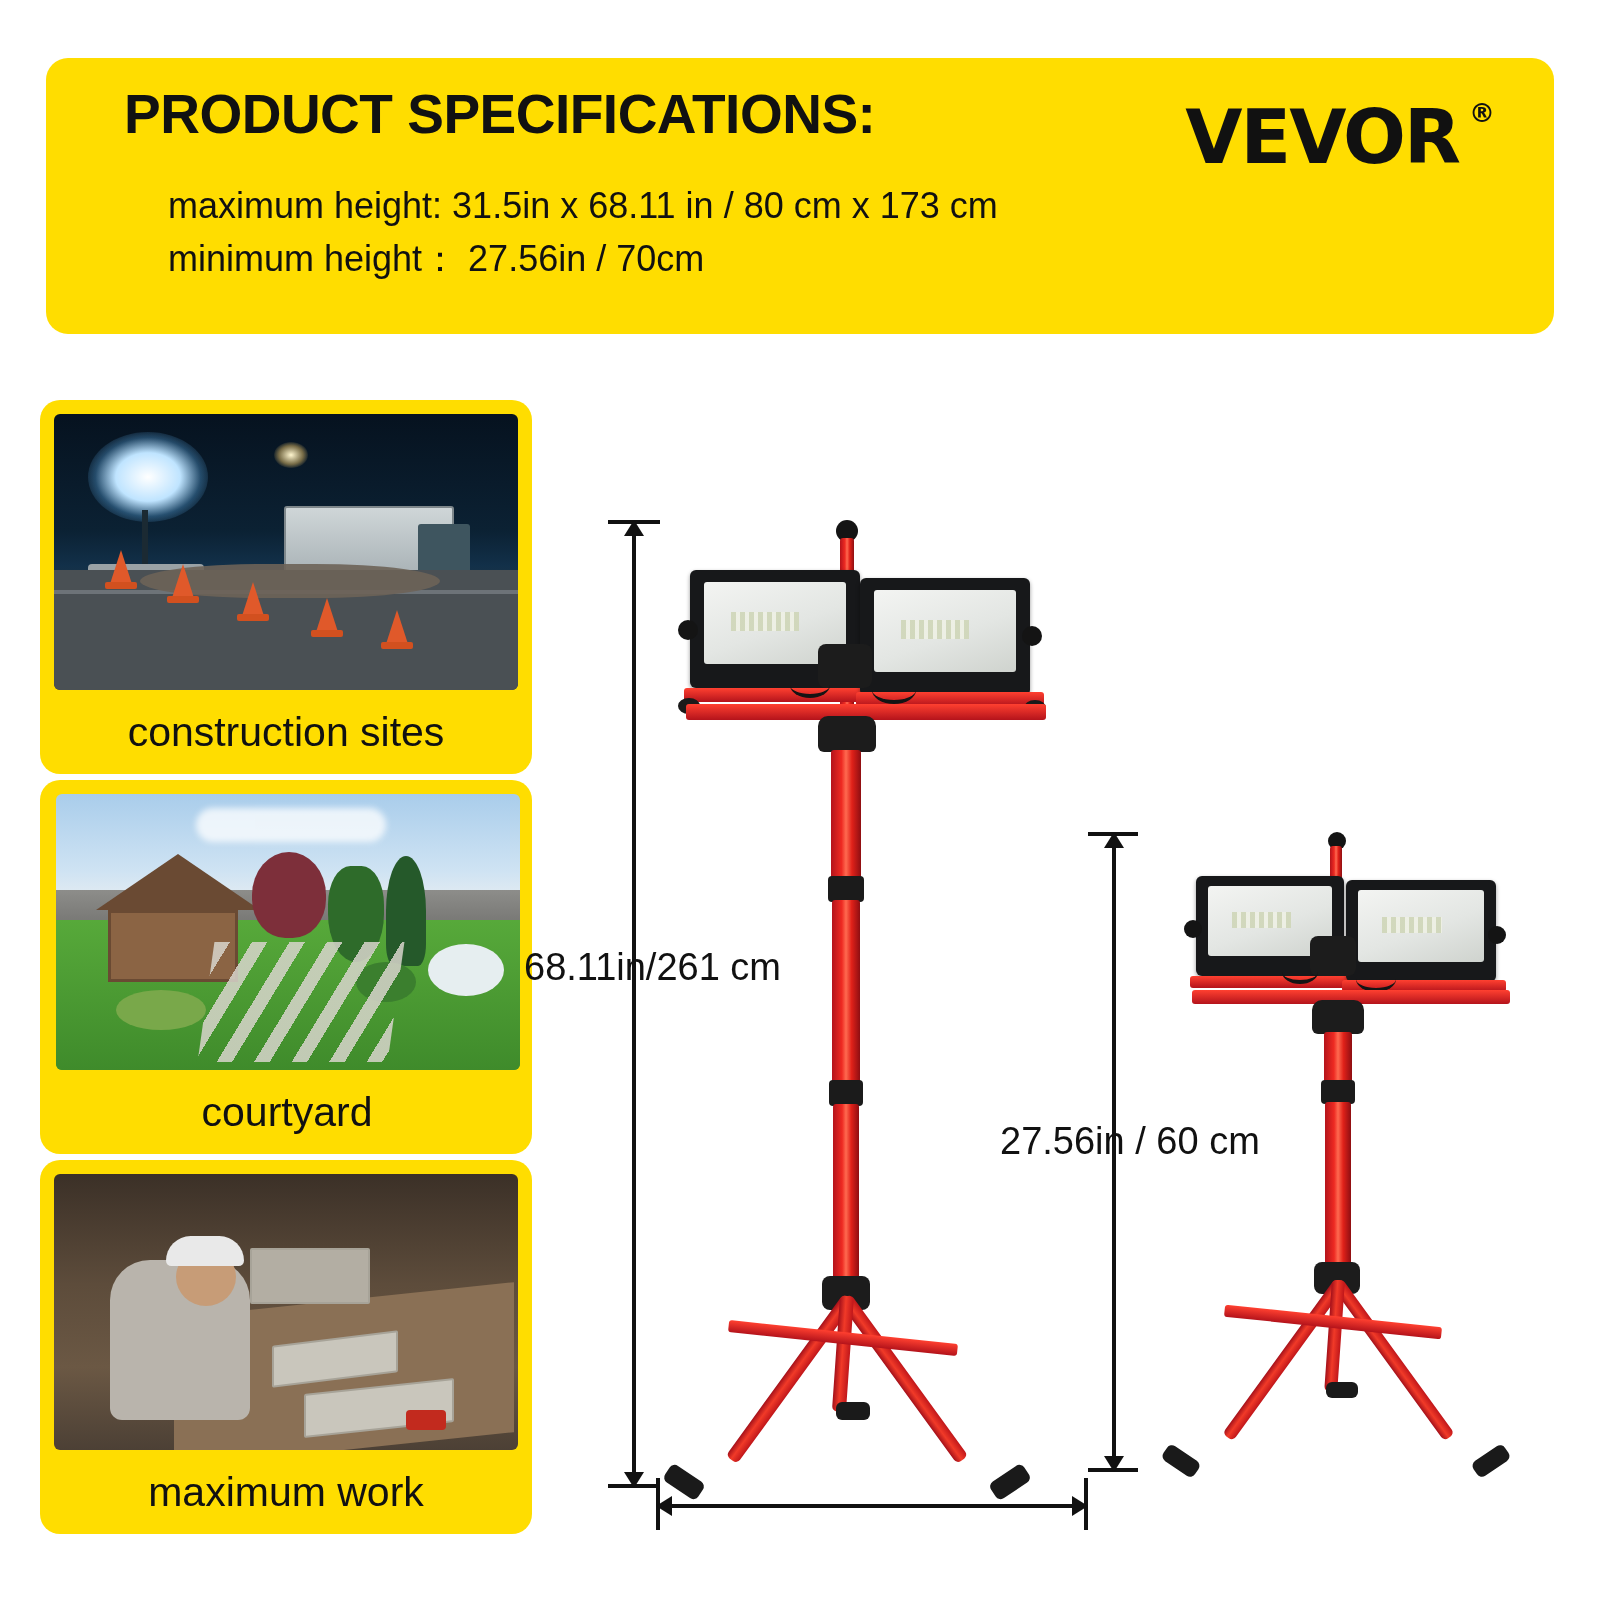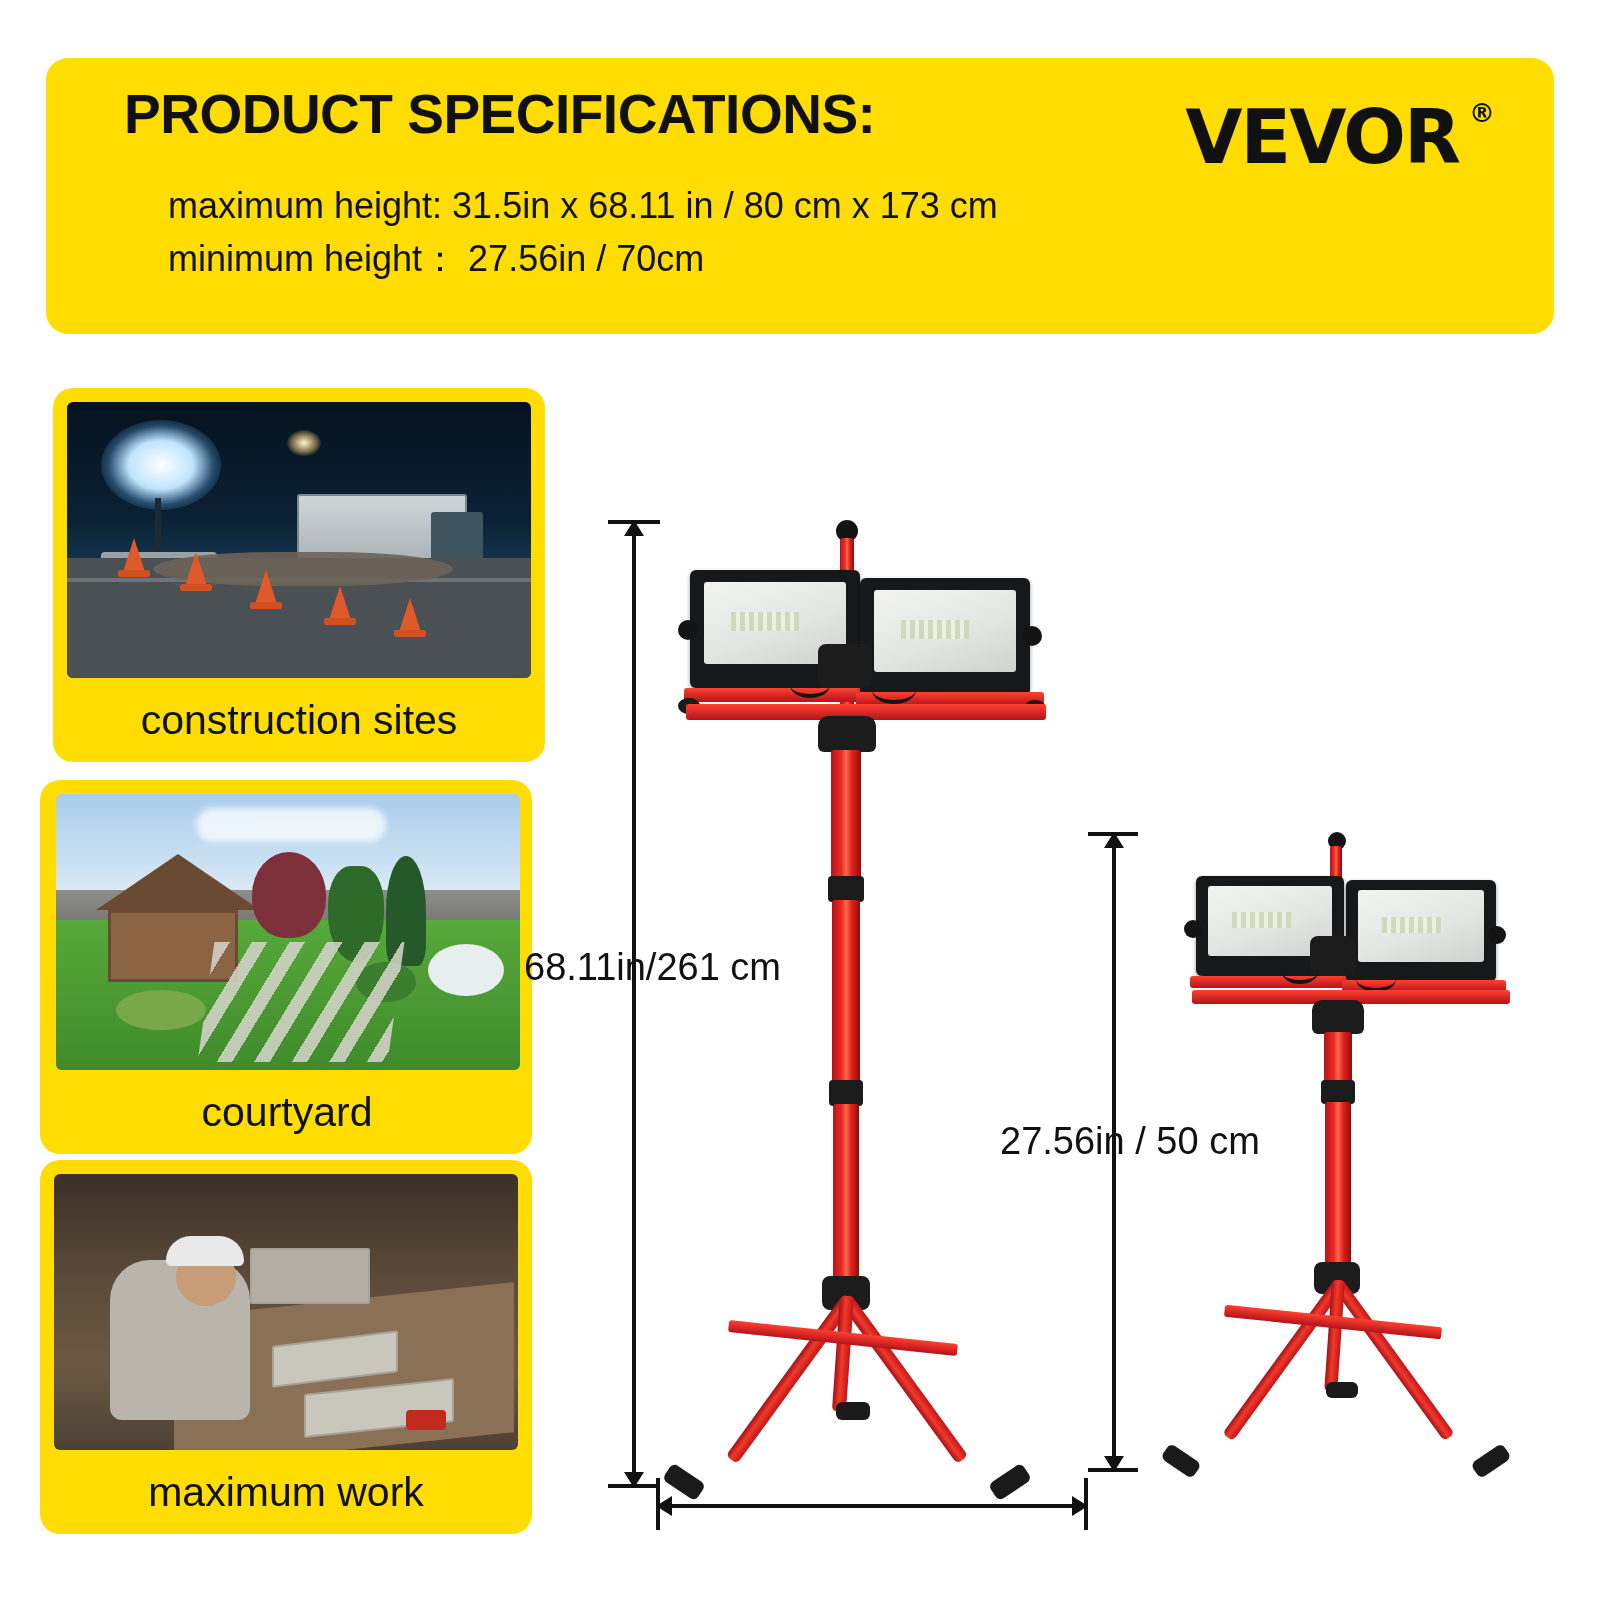--- a/index.html
+++ b/index.html
@@ -41,21 +41,21 @@
     background:#FFDD00;border-radius:20px;
     box-sizing:border-box;padding:14px 14px 0 14px;
   }
   .card .photo{
     width:464px;height:276px;border-radius:6px;overflow:hidden;position:relative;
   }
   .card .caption{
     height:84px;line-height:84px;
     font-size:41px;color:#111;text-align:center;
   }
-  #card0{top:388px;margin-left:13px;}
+  #card0{top:400px;}
   #card1{top:780px;padding-left:16px;}
   #card2{top:1160px;}
 
   
   .ph1{background:linear-gradient(180deg,#06121f 0%,#0b2133 42%,#123049 55%,#2d3b41 70%,#3b4246 100%);}
   .ph1 .road{position:absolute;left:0;bottom:0;width:100%;height:120px;background:#4a5054;}
   .ph1 .road:after{content:"";position:absolute;left:0;top:20px;width:100%;height:4px;background:#8a9096;opacity:.55;}
   .ph1 .glow{
     position:absolute;left:34px;top:18px;width:120px;height:90px;border-radius:50%;
     background:radial-gradient(ellipse at center,#ffffff 0%,#bfe4ff 38%,rgba(90,170,230,0.35) 62%,rgba(20,60,100,0) 78%);
@@ -290,15 +290,15 @@
     <div class="foot" style="left:602px;top:1072px;width:38px;height:18px;transform:rotate(34deg);"></div>
     <div class="foot" style="left:912px;top:1072px;width:38px;height:18px;transform:rotate(-34deg);"></div>
     <div class="foot" style="left:766px;top:1002px;width:32px;height:16px;"></div>
   </div>
 
   <div class="cap-h" style="left:528px;top:452px;width:50px;"></div>
   <div class="vline" style="left:552px;top:452px;height:640px;"></div>
   <div class="cap-h" style="left:528px;top:1088px;width:50px;"></div>
   <div class="arrow-up" style="left:544px;top:452px;"></div>
   <div class="arrow-down" style="left:544px;top:1076px;"></div>
-  <div class="dim-label" style="left:440px;top:740px;">27.56in / 50 cm</div>
+  <div class="dim-label" style="left:440px;top:740px;">27.56in / 60 cm</div>
 
 </div>
 
 </body></html>

